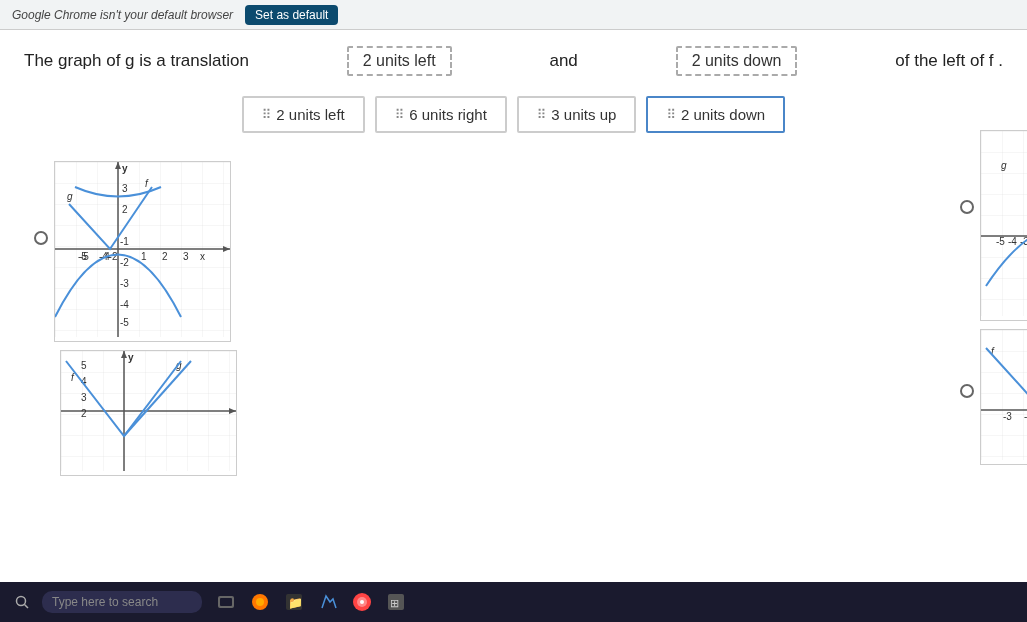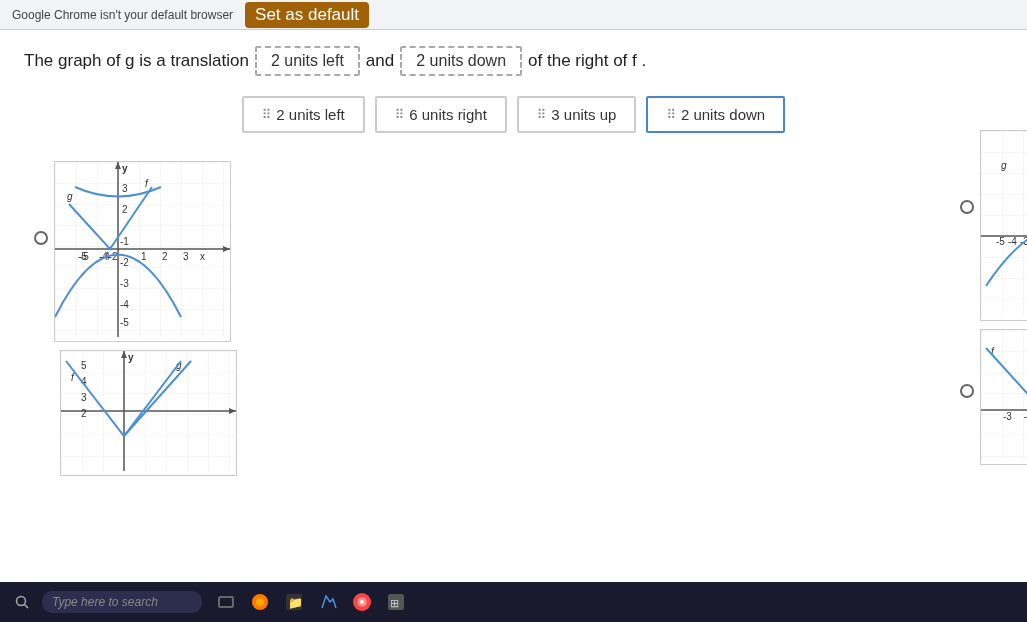--- a/index.html
+++ b/index.html
@@ -18,47 +18,49 @@
       border-bottom: 1px solid #ccc;
       display: flex;
       align-items: center;
       padding: 4px 12px;
       gap: 12px;
       height: 30px;
     }
     #chrome-bar-text {
       font-size: 12px;
       color: #444;
+      font-style: italic;
     }
     #set-default-btn {
-      background: #a16207;
+      background: #0c4a6e;
       color: white;
       border: none;
       border-radius: 4px;
       padding: 3px 10px;
-      font-size: 17px;
+      font-size: 12px;
       cursor: pointer;
     }
 
     
     #main-content {
       background: white;
       padding: 16px 24px;
       min-height: 570px;
     }
 
     
     #sentence-area {
       display: flex;
       align-items: center;
       gap: 6px;
       font-size: 17px;
       color: #222;
       margin-bottom: 20px;
       flex-wrap: wrap;
+      justify-content: space-between;
     }
     .sentence-text {
       font-size: 17px;
     }
     .dashed-box {
       border: 2px dashed #aaa;
       padding: 4px 14px;
       border-radius: 2px;
       font-size: 16px;
       color: #333;
@@ -147,21 +149,20 @@
       background: #2d2d4e;
       border: none;
       border-radius: 10px;
       color: #aaa;
       font-size: 12px;
       padding: 4px 10px;
       width: 160px;
       display: flex;
       align-items: center;
       gap: 6px;
-      font-style: italic;
     }
     .axis-line { stroke: #555; stroke-width: 1.5; }
     .curve-f { stroke: #4a90d9; stroke-width: 2; fill: none; }
     .curve-g { stroke: #4a90d9; stroke-width: 2; fill: none; }
     .label-text { font-size: 10px; fill: #333; font-family: Arial; }
   </style>
 </head>
 <body>
 
 <div id="chrome-bar">
@@ -169,21 +170,21 @@
   <button id="set-default-btn">Set as default</button>
 </div>
 
 <div id="main-content">
 
   <div id="sentence-area">
     <span class="sentence-text">The graph of g is a translation</span>
     <span class="dashed-box">2 units left</span>
     <span class="sentence-text">and</span>
     <span class="dashed-box">2 units down</span>
-    <span class="sentence-text">of the right of f .</span>
+    <span class="sentence-text">of the left of f .</span>
   </div>
 
   <div id="options-row">
     <button class="option-btn">
       <span class="drag-icon">⠿</span>
       <span>2 units left</span>
     </button>
     <button class="option-btn">
       <span class="drag-icon">⠿</span>
       <span>6 units right</span>

